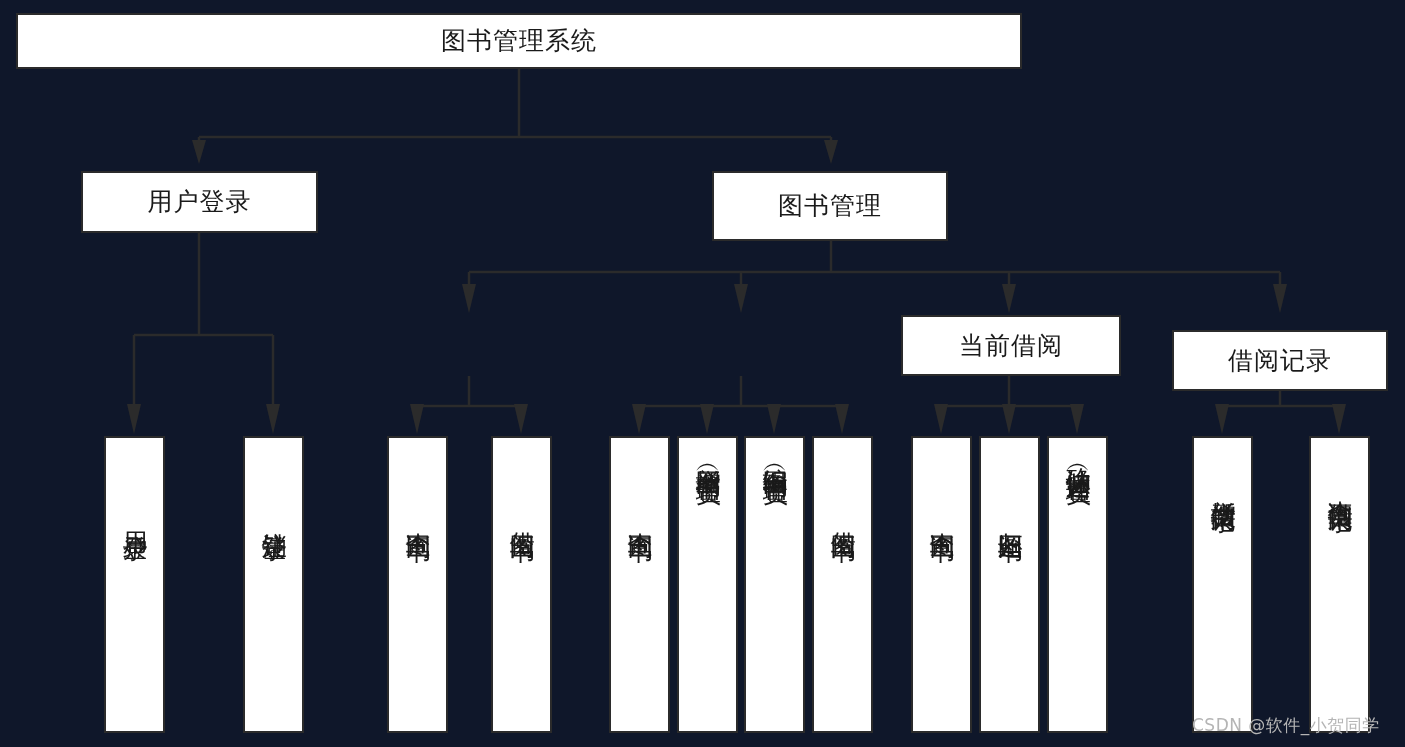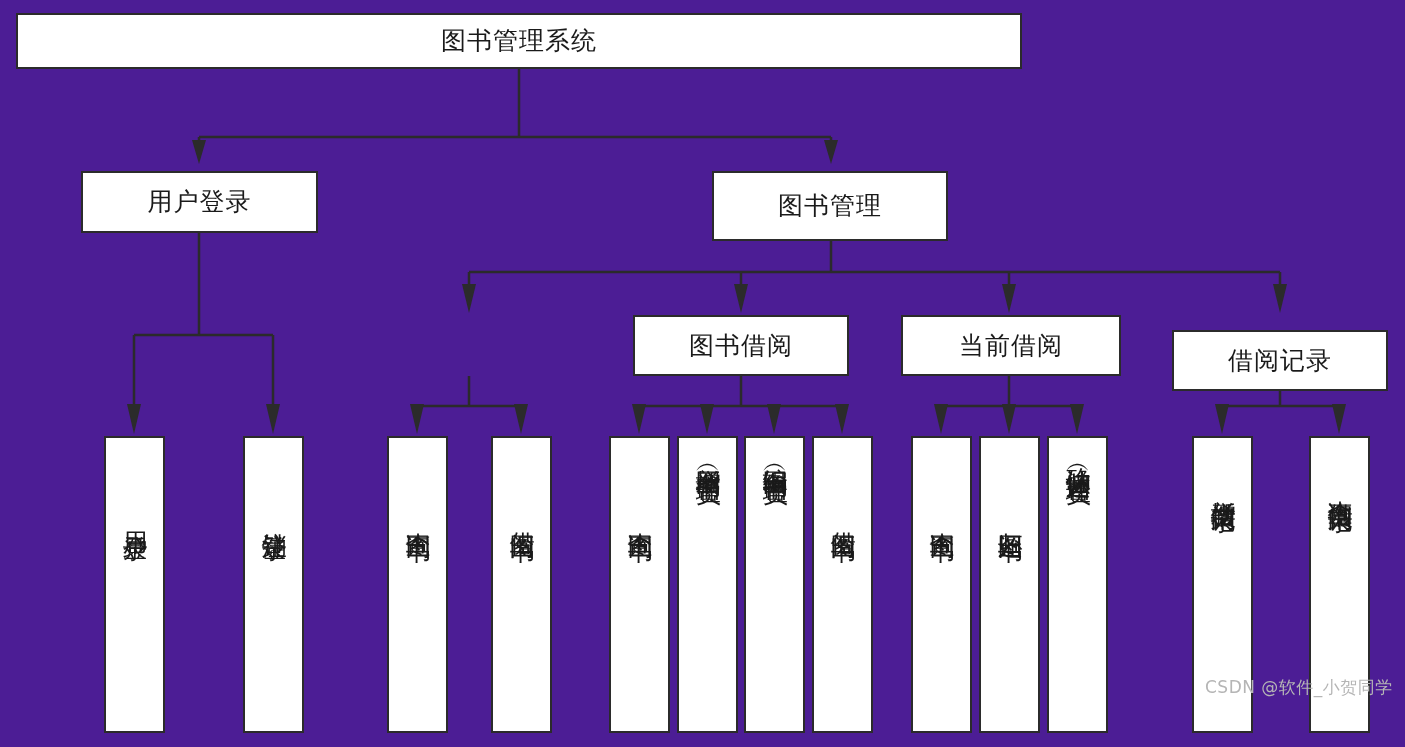--- a/index.html
+++ b/index.html
@@ -7,21 +7,21 @@
     padding: 0;
     background: #ffffff;
   }
   body {
     font-family: "DejaVu Sans", "Liberation Sans", sans-serif;
   }
   #canvas {
     position: relative;
     width: 1405px;
     height: 747px;
-    background: #4c1d95;
+    background: #0f172a;
     overflow: hidden;
   }
   .node {
     position: absolute;
     box-sizing: border-box;
     border: 2.5px solid #2b2b2b;
     background: #ffffff;
     display: flex;
     align-items: center;
     justify-content: center;
@@ -136,23 +136,20 @@
     <span>图书管理系统</span>
   </div>
 
   <div class="node h" style="left:81px; top:171px; width:237px; height:62px;">
     <span>用户登录</span>
   </div>
   <div class="node h" style="left:712px; top:171px; width:236px; height:70px;">
     <span>图书管理</span>
   </div>
 
-  <div class="node h" style="left:633px; top:315px; width:216px; height:61px;">
-    <span>图书借阅</span>
-  </div>
   <div class="node h" style="left:901px; top:315px; width:220px; height:61px;">
     <span>当前借阅</span>
   </div>
   <div class="node h" style="left:1172px; top:330px; width:216px; height:61px;">
     <span>借阅记录</span>
   </div>
 
   <div class="node leaf" style="left:104px; top:436px; width:61px; height:297px; padding-top:74px;">
     <span class="vlabel">用户登录</span>
   </div>
@@ -190,15 +187,15 @@
     <span class="vlabel">确认归还（管理员）</span>
   </div>
 
   <div class="node leaf" style="left:1192px; top:436px; width:61px; height:297px; padding-top:42px;">
     <span class="vlabel">新增借阅记录</span>
   </div>
   <div class="node leaf" style="left:1309px; top:436px; width:61px; height:297px; padding-top:42px;">
     <span class="vlabel">查询借阅记录</span>
   </div>
 
-  <div class="watermark" style="left:1192px; top:676px;padding-left:13px;">CSDN @软件_小贺同学</div>
+  <div class="watermark" style="left:1192px; top:714px;">CSDN @软件_小贺同学</div>
 
 </div>
 
 </body></html>

